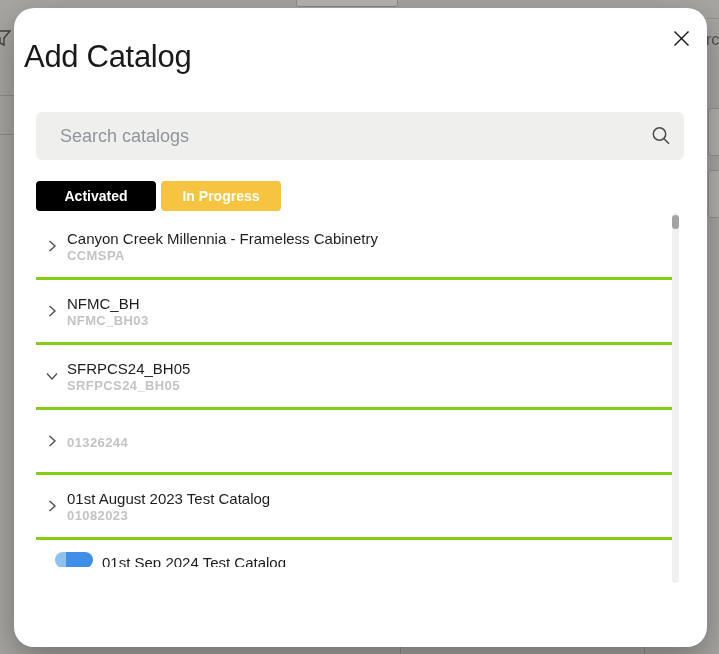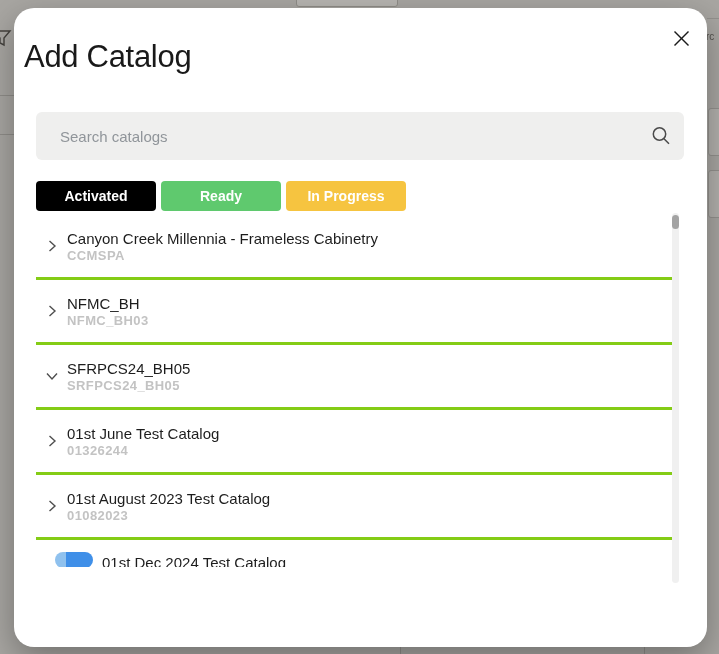--- a/index.html
+++ b/index.html
@@ -14,21 +14,21 @@
   .backdrop { position: absolute; inset: 0; background: #a8a6a2; }
   .bg-box-top {
     position: absolute; left: 296px; top: -8px; width: 102px; height: 15px;
     background: #b7b5b1; border: 1px solid #8f8d88; border-radius: 3px;
   }
   .bg-line-left-1 { position: absolute; left: 0; top: 95px; width: 14px; height: 1px; background: #8f8d89; }
   .bg-line-left-2 { position: absolute; left: 0; top: 134px; width: 14px; height: 1px; background: #8f8d89; }
   .bg-funnel { position: absolute; left: -8px; top: 28px; width: 20px; height: 20px; }
   .bg-right-line { position: absolute; right: 0; top: 18px; width: 12px; height: 1px; background: #94928e; }
   .bg-right-text {
-    position: absolute; left: 706px; top: 31px; font-size: 10px; font-weight: 400;
+    position: absolute; left: 706px; top: 31px; font-size: 16px; font-weight: 400;
     color: #55534f; white-space: nowrap;
   }
   .bg-right-box1, .bg-right-box2 {
     position: absolute; left: 708px; width: 24px; height: 48px;
     background: #b3b1ad; border: 1px solid #94928e; border-radius: 3px;
   }
   .bg-right-box1 { top: 108px; }
   .bg-right-box2 { top: 170px; }
   .bg-vline-1 { position: absolute; left: 400px; bottom: 0; width: 1px; height: 7px; background: #908e8a; }
   .bg-vline-2 { position: absolute; left: 644px; bottom: 0; width: 1px; height: 7px; background: #908e8a; }
@@ -50,21 +50,21 @@
   }
 
   
   .search-wrap {
     position: absolute; left: 22px; top: 104px; width: 648px; height: 48px;
     background: #efefee; border-radius: 6px;
     display: flex; align-items: center;
   }
   .search-input {
     flex: 1; height: 100%; border: none; background: transparent; outline: none;
-    padding: 0 10px 0 24px; font-size: 15px; color: #333;
+    padding: 0 10px 0 24px; font-size: 18px; color: #333;
     font-family: "Liberation Sans", sans-serif;
   }
   .search-input::placeholder { color: #90959a; opacity: 1; }
   .search-icon-btn {
     width: 46px; height: 100%; border: none; background: none; cursor: pointer;
     display: flex; align-items: center; justify-content: center;
   }
 
   
   .badges { position: absolute; left: 22px; top: 173px; display: flex; gap: 5px; }
@@ -146,21 +146,20 @@
       <svg width="22" height="22" viewBox="0 0 22 22">
         <circle cx="9.5" cy="9" r="6.2" fill="none" stroke="#4a4a4a" stroke-width="1.5"></circle>
         <line x1="14" y1="13.7" x2="19" y2="18.7" stroke="#4a4a4a" stroke-width="1.5"></line>
       </svg>
     </button>
   </div>
 
   <div class="badges">
   <button class="badge" style="background: #000000;">Activated</button>
 
-  <button class="badge" style="background: rgb(95, 201, 110);">Ready</button>
 
   <button class="badge" style="background: rgb(246, 196, 64);">In Progress</button>
 </div>
 
   <div class="catalog-list">
   <div class="row">
     <span class="chev">
       <svg width="14" height="14" viewBox="0 0 14 14">
         <polyline points="4.5,2 10,7 4.5,12" fill="none" stroke="#4f4f4f" stroke-width="1.4"></polyline>
       </svg>
@@ -199,21 +198,20 @@
   </div>
 
   <div class="row">
     <span class="chev">
       <svg width="14" height="14" viewBox="0 0 14 14">
         <polyline points="4.5,2 10,7 4.5,12" fill="none" stroke="#4f4f4f" stroke-width="1.4"></polyline>
       </svg>
     </span>
 
     <span class="row-text">
-      <span class="row-title">01st June Test Catalog</span>
       <span class="row-code">01326244</span>
     </span>
   </div>
 
   <div class="row">
     <span class="chev">
       <svg width="14" height="14" viewBox="0 0 14 14">
         <polyline points="4.5,2 10,7 4.5,12" fill="none" stroke="#4f4f4f" stroke-width="1.4"></polyline>
       </svg>
     </span>
@@ -221,21 +219,21 @@
     <span class="row-text">
       <span class="row-title">01st August 2023 Test Catalog</span>
       <span class="row-code">01082023</span>
     </span>
   </div>
 
   <div class="row has-thumb">
 
     <span class="thumb"></span>
     <span class="row-text">
-      <span class="row-title">01st Dec 2024 Test Catalog</span>
+      <span class="row-title">01st Sep 2024 Test Catalog</span>
 
     </span>
   </div>
 </div>
 
   <div class="scrollbar-track">
     <div class="scrollbar-thumb"></div>
   </div>
 
 </div>

